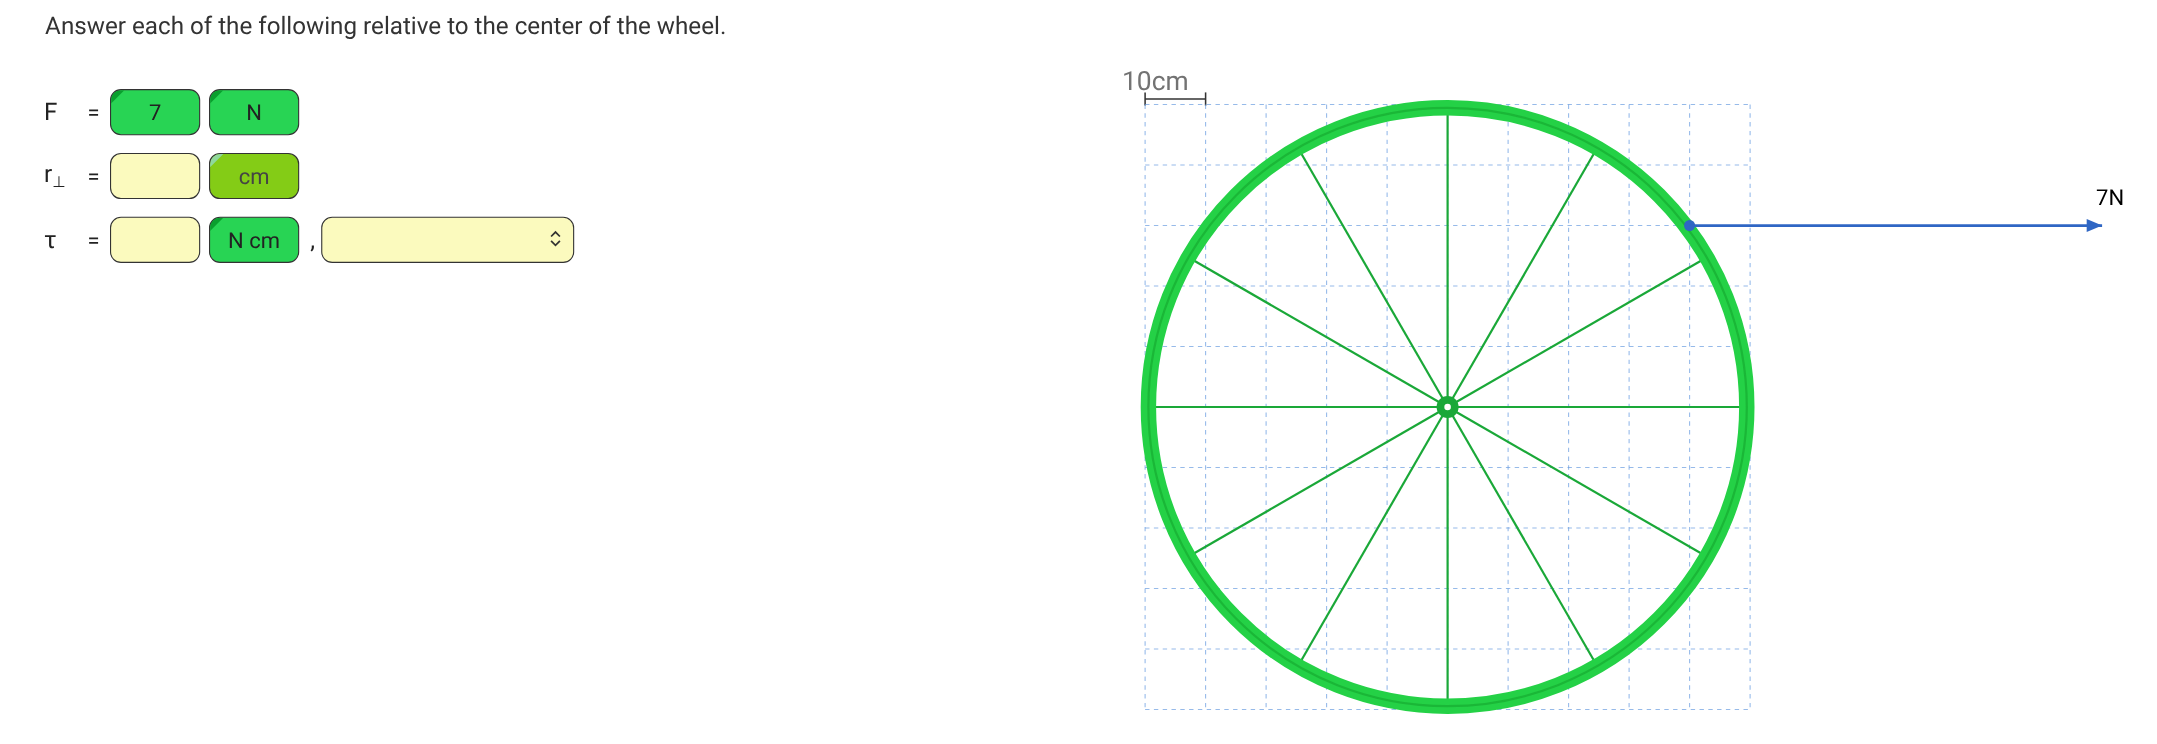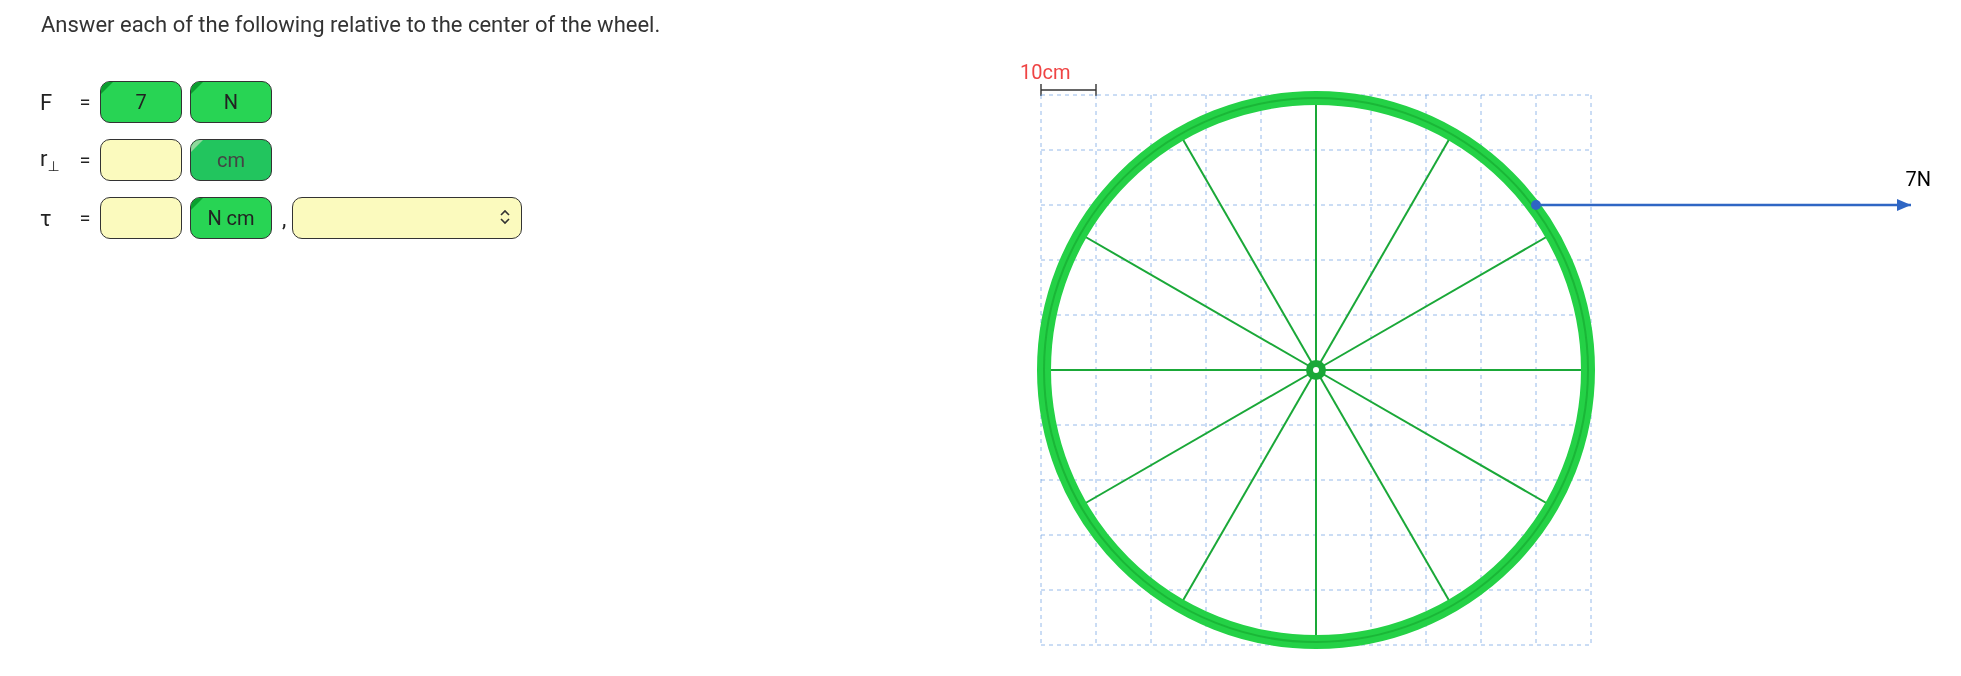--- a/index.html
+++ b/index.html
@@ -53,21 +53,21 @@
     margin-right: 8px;
     position: relative;
     overflow: hidden;
   }
   .pill.num  { width: 82px; }
   .pill.unit { width: 82px; }
   .pill.select { width: 230px; justify-content: flex-end; padding-right: 10px; }
 
   .green-fill { background: #28d454; color: #222; }
   .yellow-fill { background: #fbfabe; }
-  .pale-green-fill { background: #22c55e; color: #444; }
+  .pale-green-fill { background: #84cc16; color: #444; }
 
   
   .notch::before {
     content: "";
     position: absolute;
     top: 0; left: 0;
     width: 0; height: 0;
     border-top: 12px solid #0a9f2e;
     border-right: 12px solid transparent;
   }
@@ -94,22 +94,22 @@
   
   .diagram {
     position: absolute;
     right: 30px;
     top: 60px;
   }
   .scale-label {
     position: absolute;
     left: 1020px;
     top: 60px;
-    font-size: 20px;
-    color: #ef4444;
+    font-size: 24px;
+    color: #737373;
   }
   .force-label {
     position: absolute;
     right: 30px;
     top: 167px;
     font-size: 20px;
     color: #000000;
   }
   .sub { font-size: 14px; vertical-align: sub; }
 </style>

